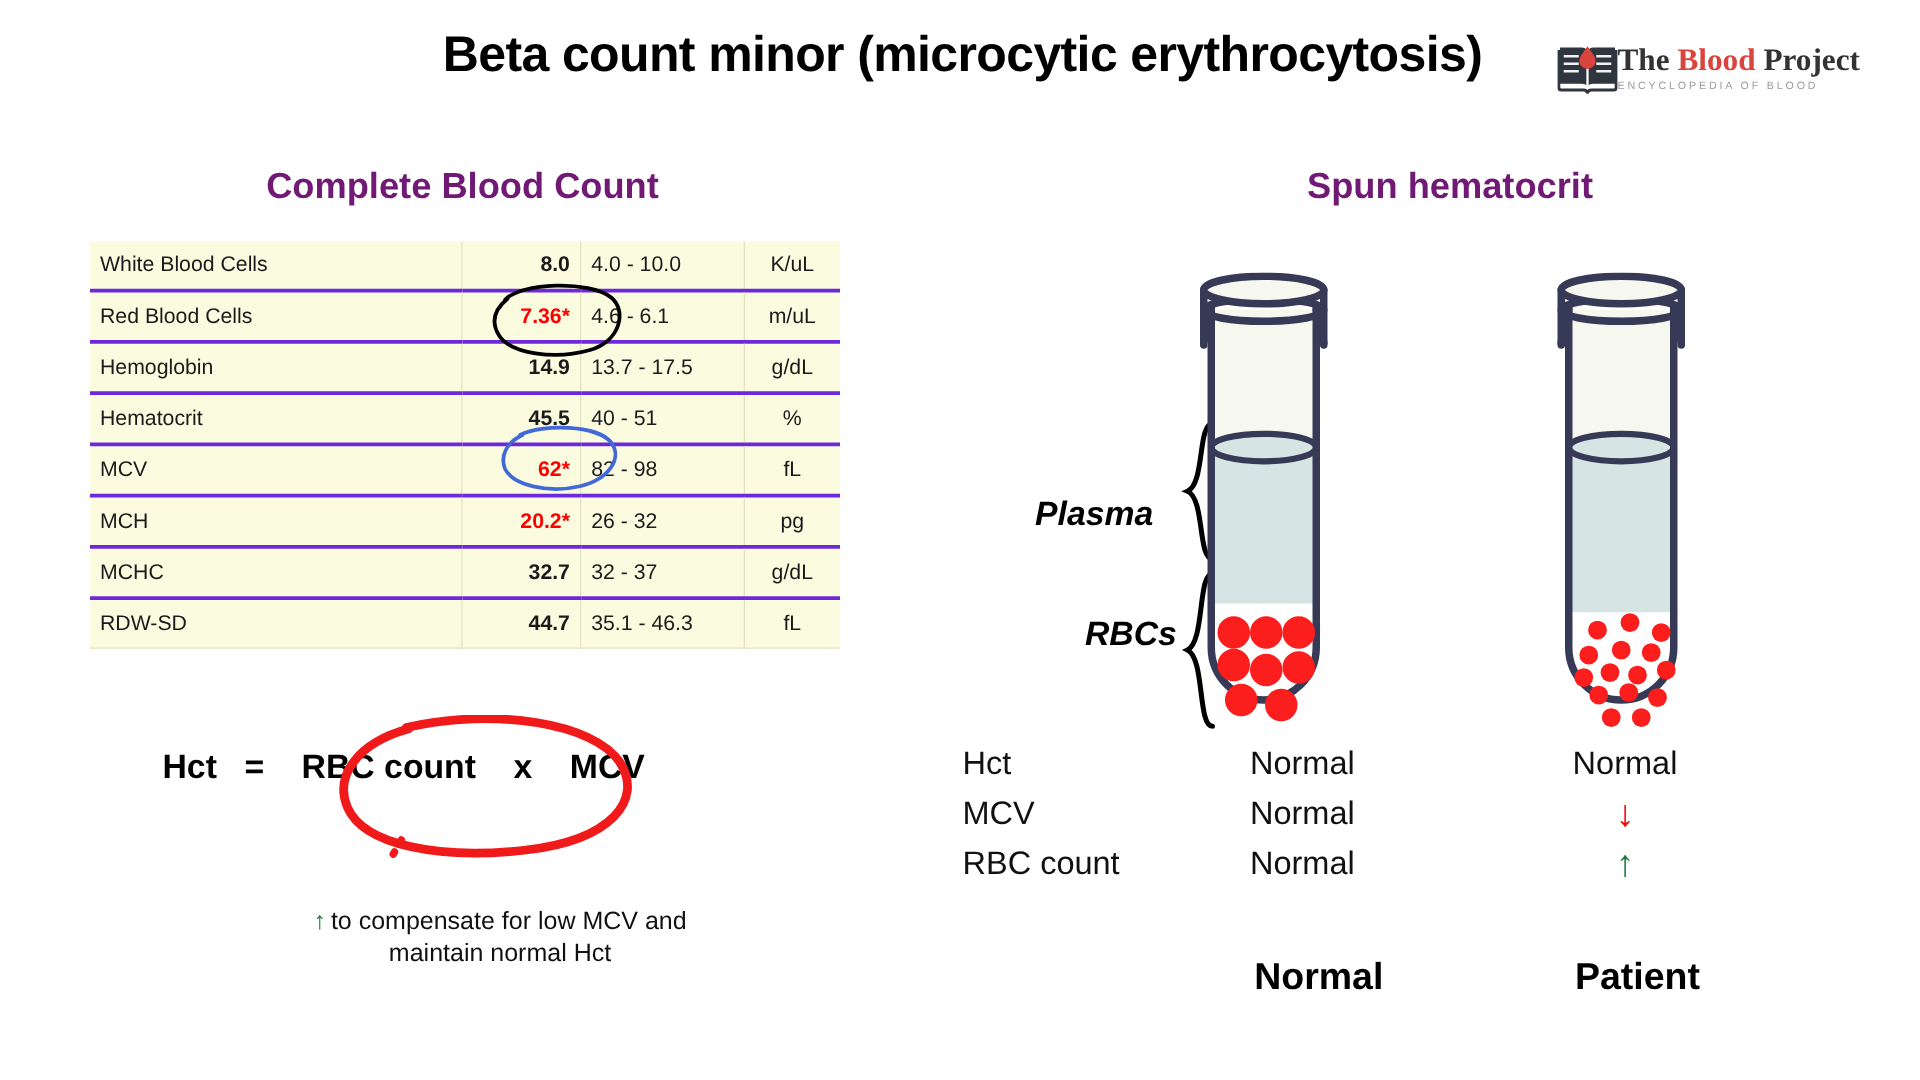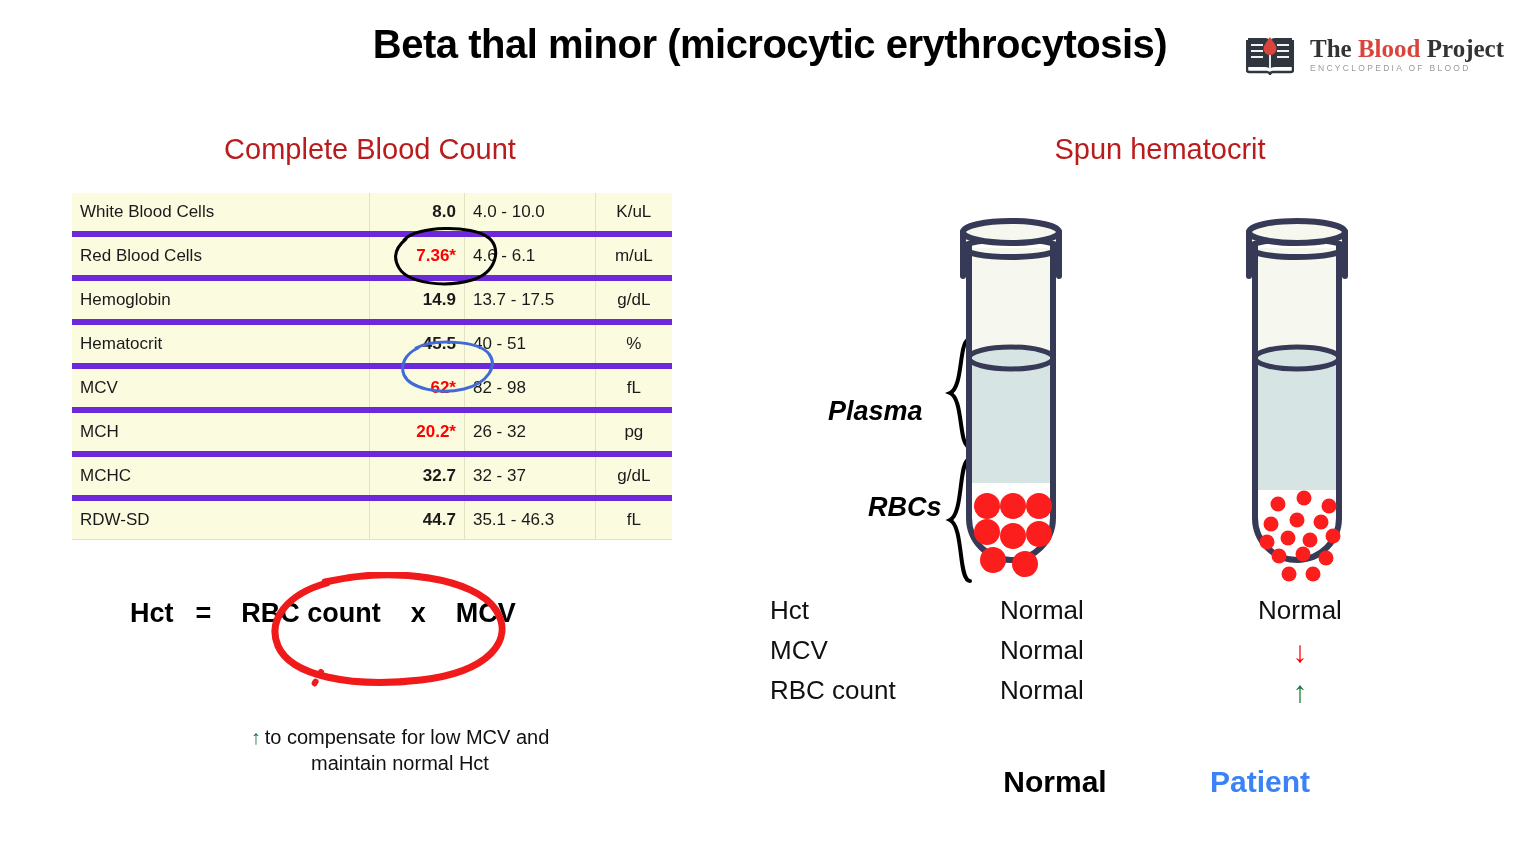--- a/index.html
+++ b/index.html
@@ -15,42 +15,42 @@
   
   #slide-title{
     position:absolute;left:300px;top:22px;width:940px;
     text-align:center;
     font-size:40px;font-weight:bold;color:#000;
     letter-spacing:-0.5px;
     white-space:nowrap;
   }
 
   
-  #logo{position:absolute;left:1246px;top:28px;width:262px;height:52px;display:flex;align-items:center;gap:16px;}
+  #logo{position:absolute;left:1246px;top:28px;width:262px;height:52px;display:flex;align-items:center;gap:0;}
   #logo .book{width:48px;height:42px;flex:0 0 auto;}
   #logo .wordmark{display:flex;flex-direction:column;line-height:1;}
   #logo .wm-top{font-family:"Liberation Serif", serif;font-size:25px;font-weight:bold;color:#333;white-space:nowrap;}
   #logo .wm-top .red{color:#d9453c;}
   #logo .wm-sub{font-size:8.5px;letter-spacing:2.3px;color:#9a9a9a;margin-top:3px;white-space:nowrap;}
 
   
-  .section-heading{position:absolute;font-size:29px;font-weight:normal;color:#b91c1c;text-align:center;white-space:nowrap;}
+  .section-heading{position:absolute;font-size:29px;font-weight:bold;color:#701a75;text-align:center;white-space:nowrap;}
   #cbc-heading{left:60px;top:133px;width:620px;}
   #spun-heading{left:860px;top:133px;width:600px;}
 
   
   #cbc-table{
     position:absolute;left:72px;top:193px;width:600px;
     border-collapse:collapse;
     background:#fbfbe0;
     font-size:17px;color:#1a1a1a;
   }
   #cbc-table td{
     height:38px;padding:0 8px;
-    border-bottom:6px solid #6d28d9;
+    border-bottom:3px solid #6d28d9;
     border-right:1px solid #e2e2c2;
     vertical-align:middle;
     white-space:nowrap;
   }
   #cbc-table tr:last-child td{border-bottom:1px solid #e2e2c2;}
   #cbc-table td.c-name{width:318px;text-align:left;}
   #cbc-table td.c-val{width:88px;text-align:right;font-weight:bold;}
   #cbc-table td.c-ref{width:122px;text-align:left;}
   #cbc-table td.c-unit{width:66px;text-align:center;border-right:none;}
   #cbc-table td.abnormal{color:#ff0000;}
@@ -90,28 +90,28 @@
   
   #compare{position:absolute;left:770px;top:595px;width:660px;height:135px;}
   .cmp-row{position:absolute;left:0;width:660px;height:40px;}
   .cmp-label{position:absolute;left:0;top:0;font-size:26px;color:#111;white-space:nowrap;}
   .cmp-normal{position:absolute;left:230px;top:0;font-size:26px;color:#111;white-space:nowrap;}
   .cmp-patient{position:absolute;left:470px;top:0;width:120px;text-align:center;font-size:26px;color:#111;white-space:nowrap;}
   .cmp-patient.arrow-down{color:#ff0000;font-weight:bold;font-size:30px;}
   .cmp-patient.arrow-up{color:#1a7a3c;font-weight:bold;font-size:30px;}
 
   #col-normal-title{position:absolute;left:955px;top:765px;width:200px;text-align:center;font-size:30px;font-weight:bold;color:#000;}
-  #col-patient-title{position:absolute;left:1210px;top:765px;width:200px;text-align:left;font-size:30px;font-weight:bold;color:#3b82f6;}
+  #col-patient-title{position:absolute;left:1210px;top:765px;width:200px;text-align:center;font-size:30px;font-weight:bold;color:#000000;}
 </style>
 </head>
 <body>
 
 <div class="slide">
 
-  <div id="slide-title">Beta thal minor (microcytic erythrocytosis)</div>
+  <div id="slide-title">Beta count minor (microcytic erythrocytosis)</div>
 
   <div id="logo">
     <span class="book">
       <svg viewBox="0 0 48 42" width="48" height="42">
         <path d="M2 5 h17 q4 0 5 3 v28 q-1 -2 -5 -2 H2 Z" fill="#2f3640"></path>
         <path d="M46 5 H29 q-4 0 -5 3 v28 q1 -2 5 -2 h17 Z" fill="#2f3640"></path>
         <path d="M1 7 v30 q0 2 2 2 h18 q2 0 3 2 q1 -2 3 -2 h18 q2 0 2 -2 V7" fill="none" stroke="#2f3640" stroke-width="2.5" stroke-linejoin="round"></path>
         <rect x="5" y="11" width="12" height="2" fill="#f2f2f2"></rect>
         <rect x="5" y="17" width="12" height="2" fill="#f2f2f2"></rect>
         <rect x="5" y="23" width="12" height="2" fill="#f2f2f2"></rect>

